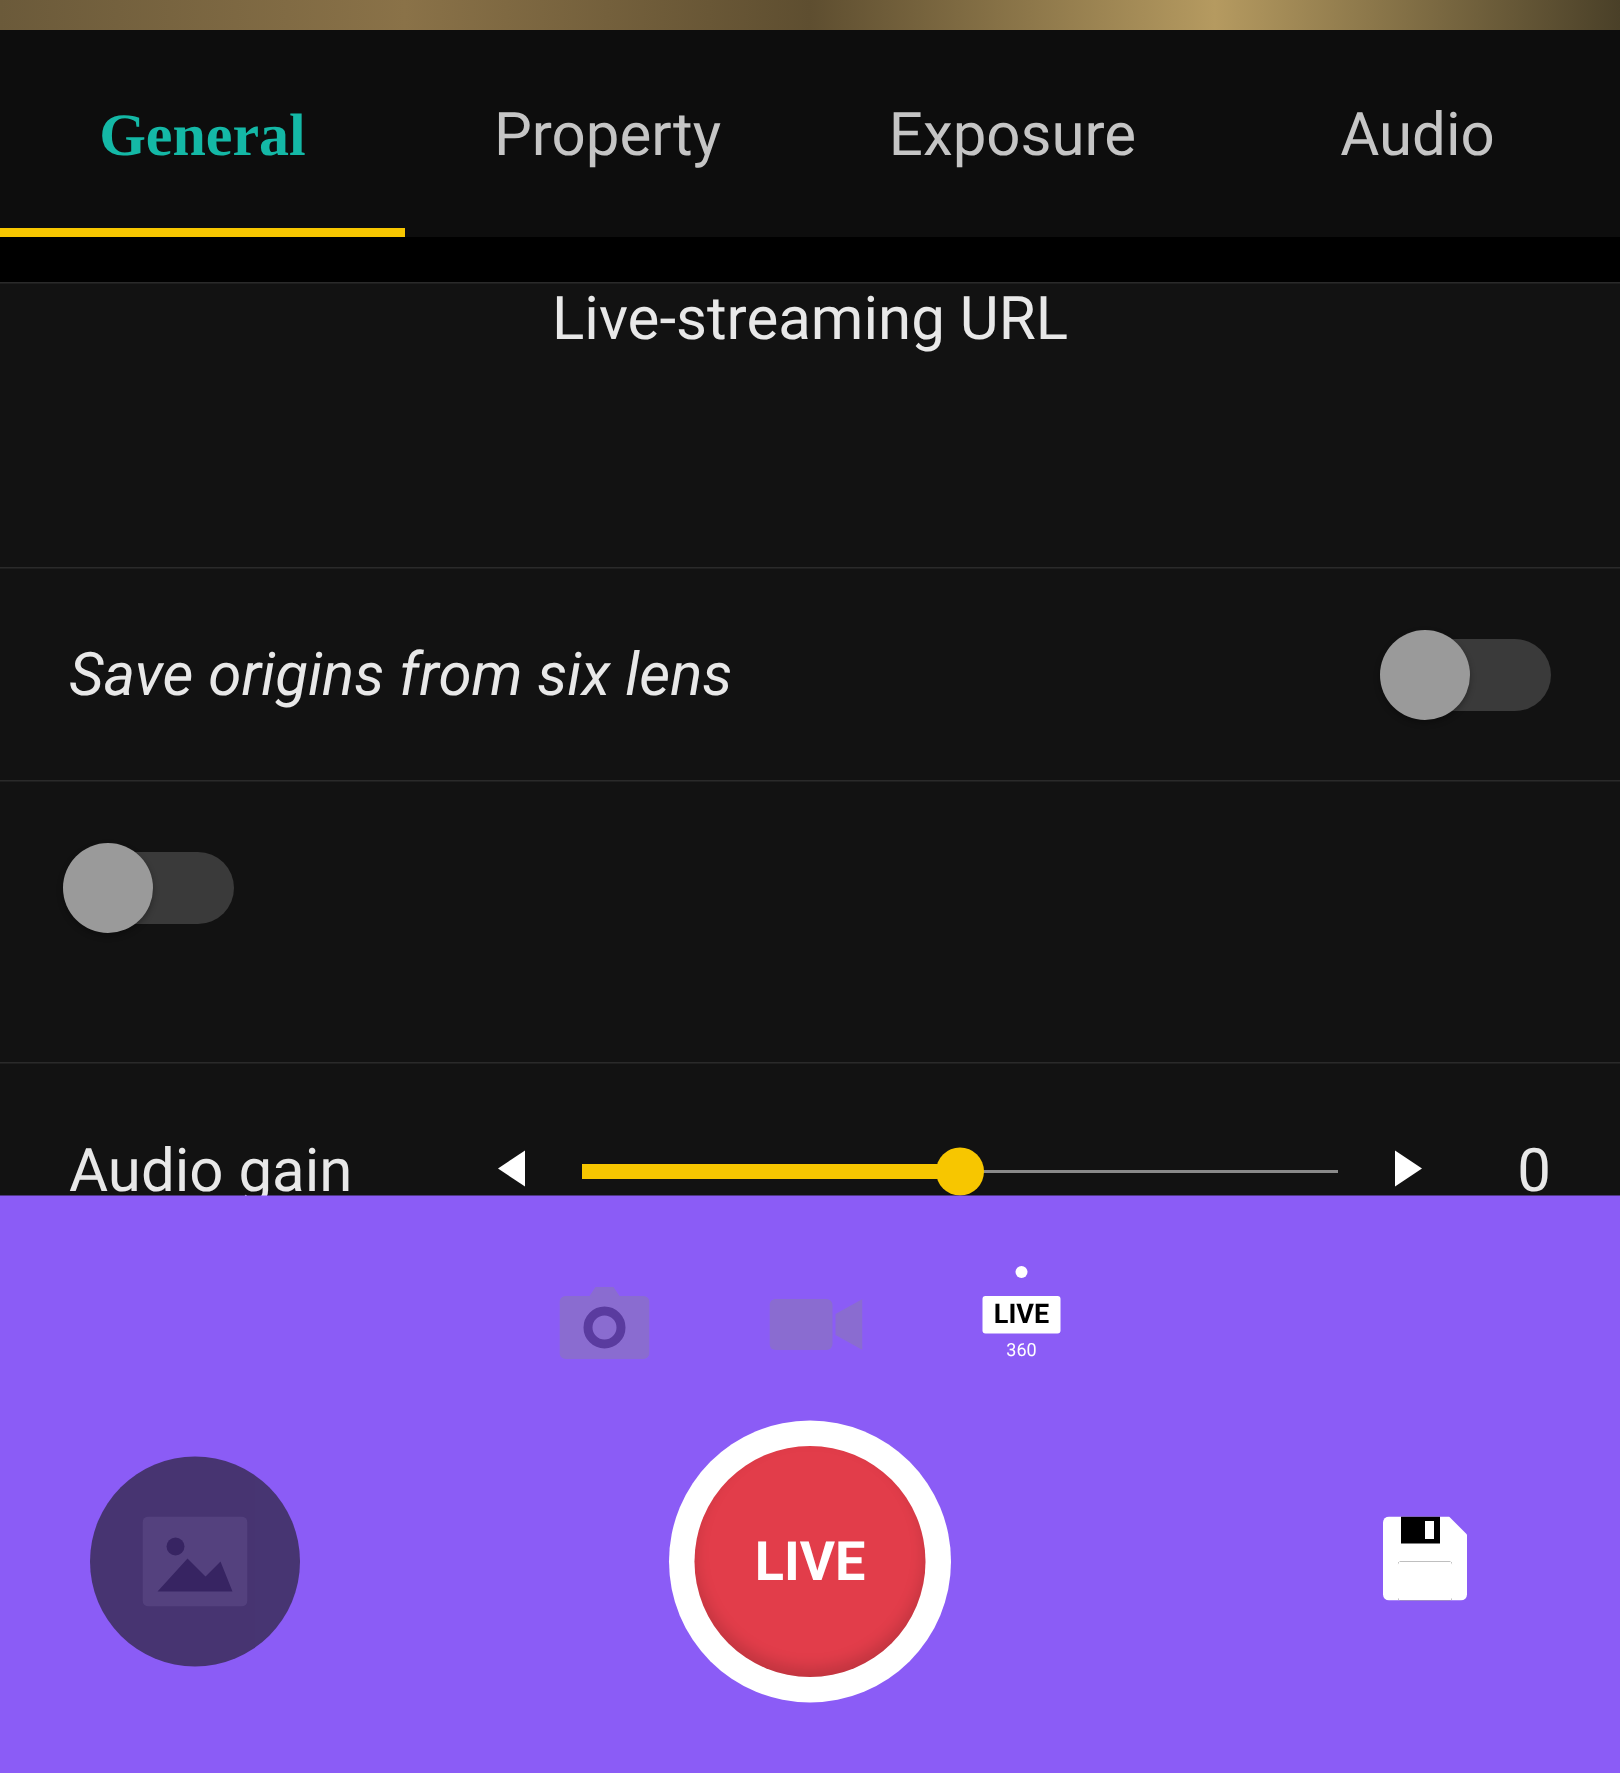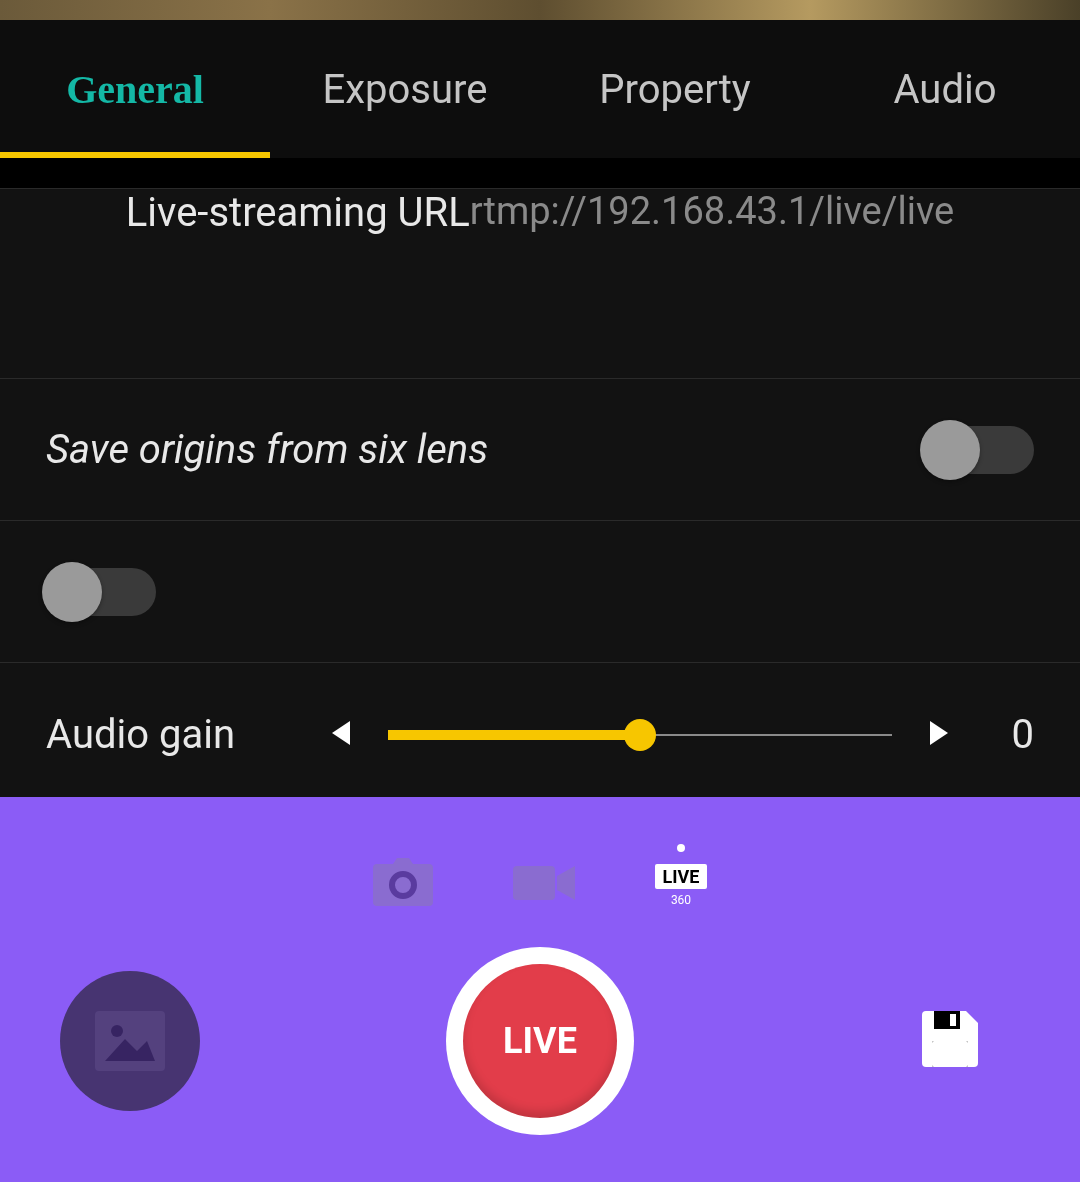--- a/index.html
+++ b/index.html
@@ -258,51 +258,50 @@
 </head>
 <body>
 
 <div class="top-strip"></div>
 
 <div class="tabs">
   <div class="tab active">
       <span>General</span>
     </div>
   <div class="tab">
+      <span>Property</span>
+    </div>
+  <div class="tab">
       <span>Exposure</span>
-    </div>
-  <div class="tab">
-      <span>Property</span>
     </div>
   <div class="tab">
       <span>Audio</span>
     </div>
 </div>
 
 <div class="content">
 
   <div class="row url-row">
     <div class="url-label">Live-streaming URL</div>
-    <div class="url-value">rtmp://192.168.43.1/live/live</div>
   </div>
 
   <div class="row toggle-row">
     <div class="toggle-label">Save origins from six lens</div>
     <div class="toggle">
       <div class="toggle-knob"></div>
     </div>
   </div>
 
   <div class="row toggle-row">
     <div class="toggle">
       <div class="toggle-knob"></div>
     </div>
   </div>
 
-  <div class="row slider-row" style="border-bottom:1px solid #2a2a2a;">
+  <div class="row slider-row" style="border-bottom:1px solid #2a2a2a;margin-top:46px;">
     <div class="slider-label">Audio gain</div>
     <div class="slider-controls">
       <div class="arrow-left">
         <svg width="32" height="32" viewBox="0 0 32 32">
             <polygon points="24,4 24,28 6,16" fill="#fff"></polygon>
           </svg>
       </div>
       <div class="slider-track-wrap">
         <div class="slider-track-bg"></div>
         <div class="slider-track-fill" style="width:50%;"></div>

